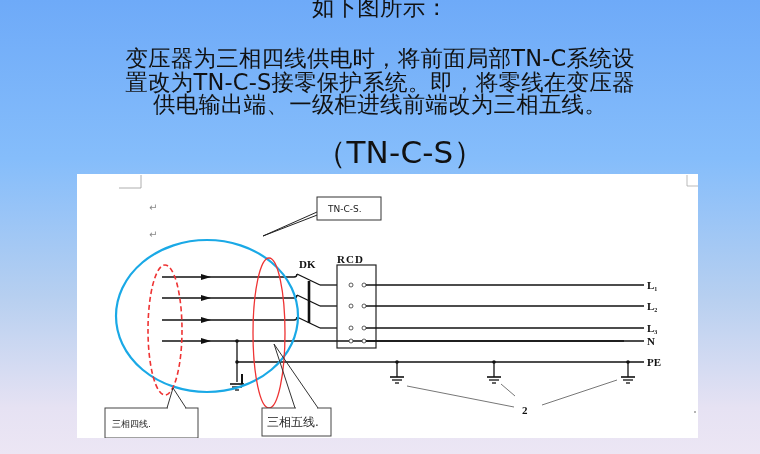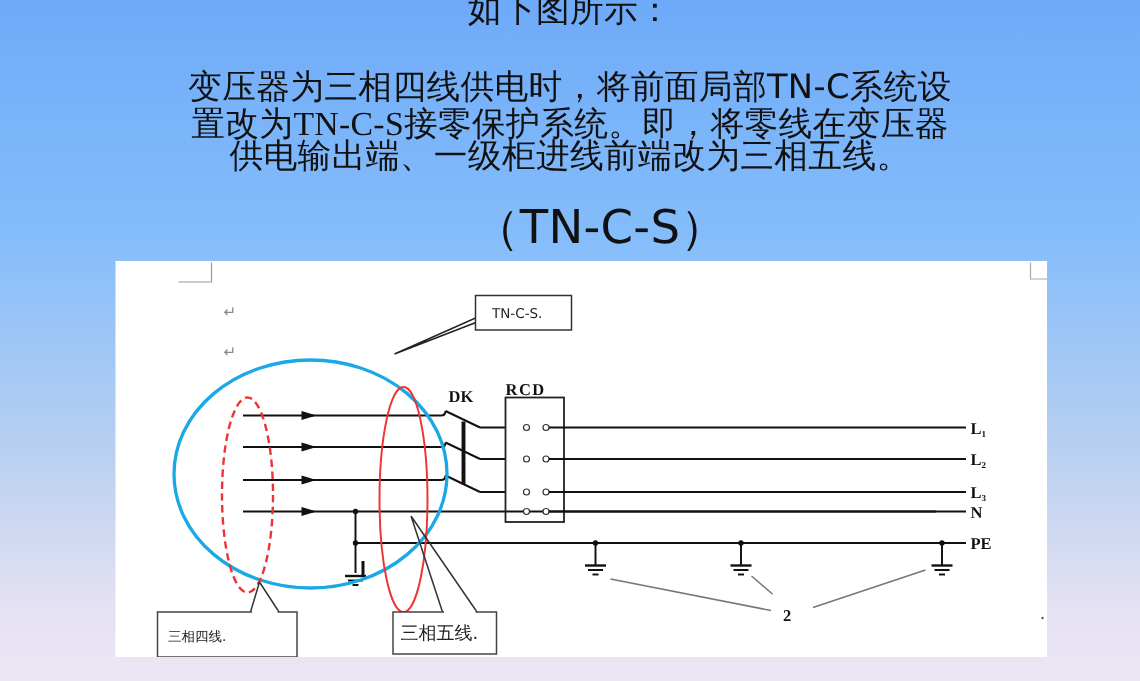--- a/index.html
+++ b/index.html
@@ -7,21 +7,21 @@
     width: 760px; height: 454px; overflow: hidden; position: relative;
     background: linear-gradient(to bottom, #6eaaf8 0%, #85bdfb 35%, #b6cff0 65%, #e6e2f3 90%, #ece6f4 100%);
     font-family: "DejaVu Sans", sans-serif;
   }
   .heading {
     position: absolute; left: 0; width: 760px; text-align: center;
     color: #111; font-size: 22.5px; line-height: 33px; letter-spacing: 0.2px;
   }
   #l0 { top: -9px; }
   #l1 { top: 42px; }
-  #l2 { top: 66px; font-family: Liberation Serif, serif; }
+  #l2 { top: 66px; }
   #l3 { top: 88px; }
   #l4 { top: 136px; font-size: 31px; margin-left: 20px; }
   .figure {
     position: absolute; left: 77px; top: 174px; width: 621px; height: 264px;
     background: #ffffff;
   }
   .figure svg { position: absolute; left: 0; top: 0; }
   .lbl { font-family: "Liberation Serif", serif; font-weight: bold; font-size: 11px; fill: #111; }
   .cn { font-family: "DejaVu Sans", sans-serif; font-size: 9px; fill: #222; }
   .cn2 { font-family: "DejaVu Sans", sans-serif; font-size: 12px; fill: #222; }

